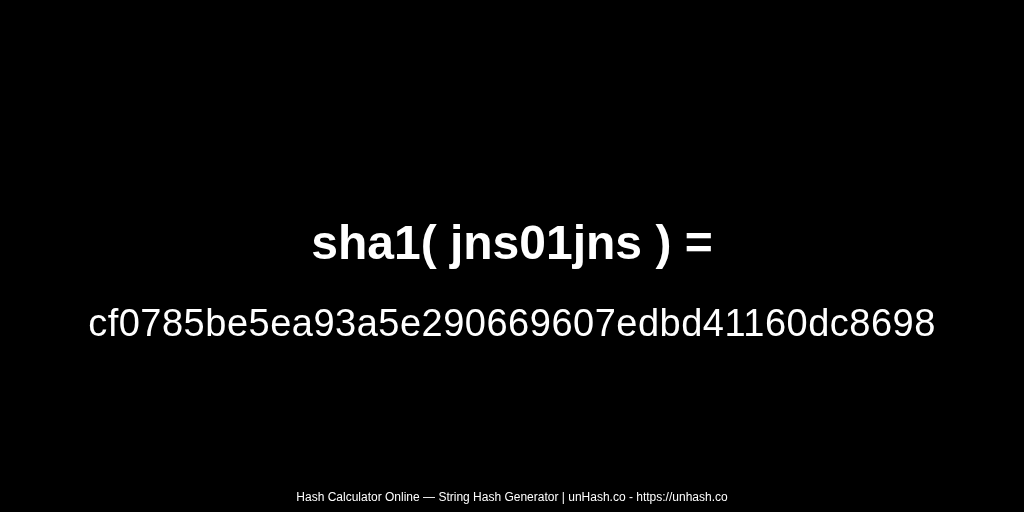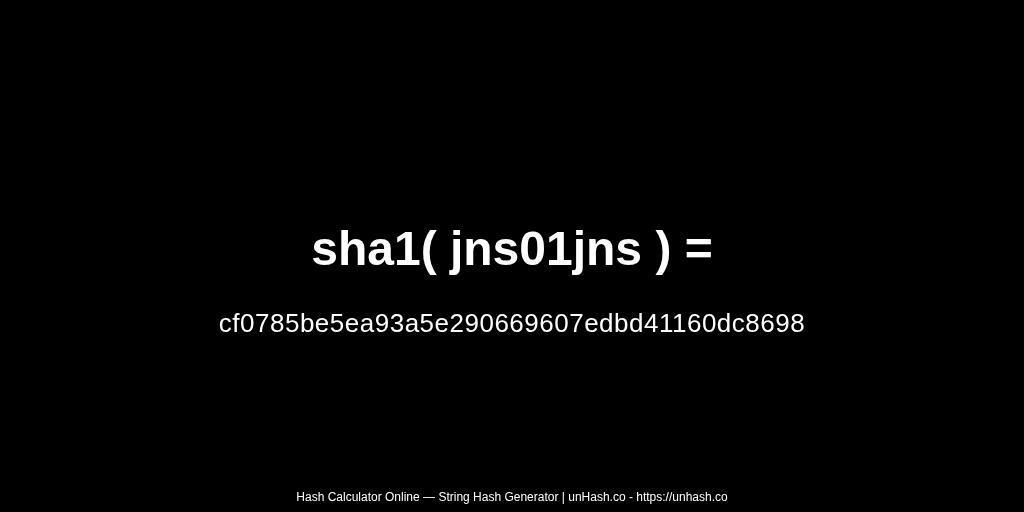--- a/index.html
+++ b/index.html
@@ -29,21 +29,21 @@
       margin-top: 48px;
     }
     .expression {
       color: #ffffff;
       font-size: 48px;
       font-weight: bold;
       text-align: center;
     }
     .hash-result {
       color: #ffffff;
-      font-size: 26px;
+      font-size: 38px;
       font-weight: normal;
       text-align: center;
       letter-spacing: 0.5px;
     }
     .footer {
       position: absolute;
       bottom: 8px;
       left: 0;
       right: 0;
       text-align: center;

